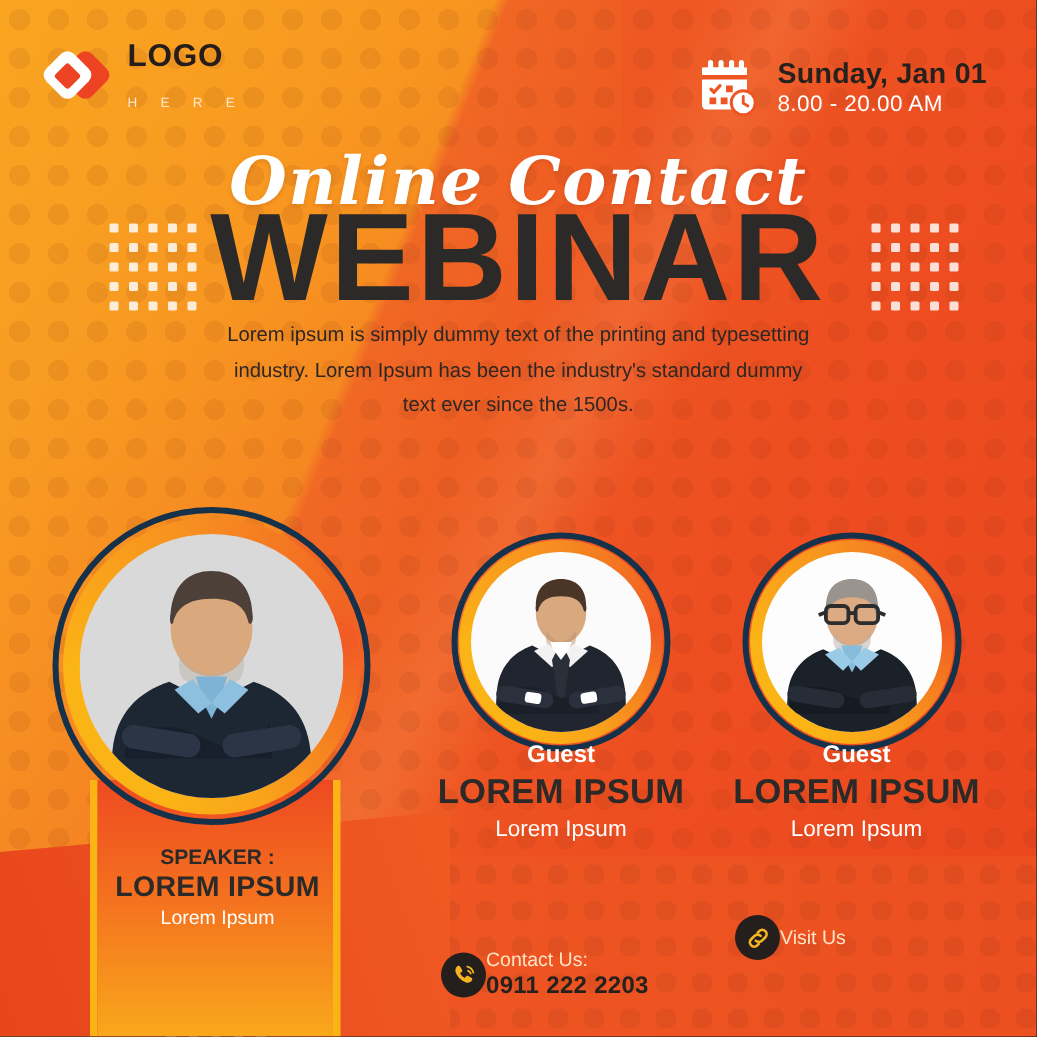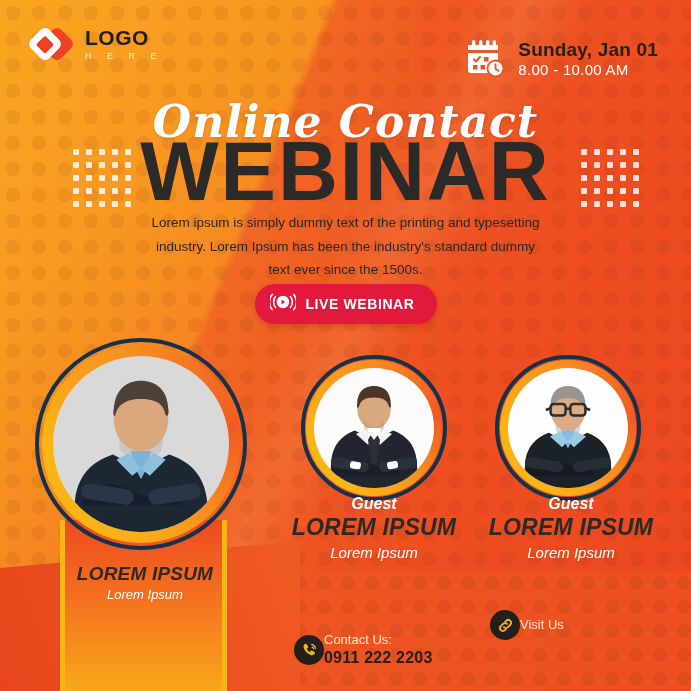--- a/index.html
+++ b/index.html
@@ -52,21 +52,21 @@
 
   
   #logo{position:absolute;left:30px;top:27px;display:flex;align-items:center;gap:9px;}
   .logo-mark{position:relative;width:46px;height:34px;}
   .logo-mark .d1,.logo-mark .d2{position:absolute;width:26px;height:26px;border-radius:6px;transform:rotate(45deg);}
   .logo-mark .d1{left:14px;top:4px;background:#ee4323;}
   .logo-mark .d2{left:2px;top:4px;background:#ffffff;display:flex;align-items:center;justify-content:center;}
   .logo-mark .d2:after{content:"";width:13px;height:13px;border-radius:2px;background:#ee4323;}
   .logo-txt{line-height:1;}
   .logo-txt .l1{font-size:21px;font-weight:bold;color:#241d19;letter-spacing:.5px;}
-  .logo-txt .l2{font-size:9px;color:#ffe9cf;letter-spacing:6.5px;margin-top:4px;}
+  .logo-txt .l2{font-size:9px;color:#ffe9cf;letter-spacing:6.5px;margin-top:16px;}
 
   #datebox{position:absolute;right:33px;top:38px;display:flex;align-items:center;gap:11px;}
   .cal-ico{width:42px;height:42px;position:relative;}
   .date-txt .dl1{font-size:19px;font-weight:bold;color:#26211d;line-height:1.15;letter-spacing:.2px;}
   .date-txt .dl2{font-size:15px;color:#ffffff;line-height:1.2;letter-spacing:.3px;}
 
   
   #script-title{
     position:absolute;left:0;right:0;top:96px;text-align:center;
     font-family:"DejaVu Serif", serif;font-style:italic;font-weight:bold;
@@ -108,21 +108,21 @@
 
   #avatar-speaker{left:35px;top:338px;width:212px;height:212px;}
   #avatar-speaker .ring-mid{inset:7px;}
   #avatar-speaker .photo{inset:18px;}
   #avatar-g1{left:301px;top:355px;width:146px;height:146px;}
   #avatar-g2{left:495px;top:355px;width:146px;height:146px;}
   .guest .ring-mid{inset:5px;}
   .guest .photo{inset:13px;}
 
   
-  .nameblock{position:absolute;text-align:center;font-style:italic;}
+  .nameblock{position:absolute;text-align:center;}
   .nm-top{font-size:16px;font-weight:bold;color:#ffffff;line-height:1.25;}
   .nm-top.dark{color:#2c2a28;}
   .nm-main{font-size:23px;font-weight:bold;color:#2c2a28;line-height:1.2;letter-spacing:.2px;}
   .nm-sub{font-size:15px;color:#ffffff;line-height:1.45;}
   #name-speaker{left:55px;top:563px;width:180px;}
   #name-speaker .nm-top{font-size:14px;}
   #name-speaker .nm-main{font-size:19px;}
   #name-speaker .nm-sub{font-size:13px;}
   #name-g1{left:284px;top:494px;width:180px;}
   #name-g2{left:481px;top:494px;width:180px;}
@@ -256,41 +256,28 @@
         <rect x="19" y="19" width="4.5" height="4.5" fill="#ee5522"></rect>
         <rect x="8" y="27" width="4.5" height="4.5" fill="#ee5522"></rect>
         <rect x="15.5" y="27" width="4.5" height="4.5" fill="#ee5522"></rect>
         <circle cx="30.5" cy="30.5" r="9" fill="#ee5522"></circle>
         <circle cx="30.5" cy="30.5" r="7" fill="#fff"></circle>
         <path d="M30.5 26.2v4.6l3.1 1.9" stroke="#ee5522" stroke-width="1.9" stroke-linecap="round" fill="none"></path>
       </svg>
     </div>
     <div class="date-txt">
       <div class="dl1">Sunday, Jan 01</div>
-      <div class="dl2">8.00 - 10.00 AM</div>
+      <div class="dl2">8.00 - 20.00 AM</div>
     </div>
   </div>
 
   <div id="script-title">Online Contact</div>
   <div id="main-title">WEBINAR</div>
   <div id="para">Lorem ipsum is simply dummy text of the printing and typesetting industry. Lorem Ipsum has been the industry's standard dummy text ever since the 1500s.</div>
 
-  <div id="live-btn">
-    <span>
-      <svg width="26" height="18" viewBox="0 0 26 18" fill="none">
-        <circle cx="13" cy="9" r="6.2" fill="#fff"></circle>
-        <path d="M11.6 6.4l3.6 2.6-3.6 2.6z" fill="#e2183c"></path>
-        <path d="M5.6 3.6A8.4 8.4 0 0 0 5.6 14.4" stroke="#fff" stroke-width="1.5" stroke-linecap="round" fill="none"></path>
-        <path d="M2.2 1.4A12 12 0 0 0 2.2 16.6" stroke="#fff" stroke-width="1.5" stroke-linecap="round" fill="none"></path>
-        <path d="M20.4 3.6a8.4 8.4 0 0 1 0 10.8" stroke="#fff" stroke-width="1.5" stroke-linecap="round" fill="none"></path>
-        <path d="M23.8 1.4a12 12 0 0 1 0 15.2" stroke="#fff" stroke-width="1.5" stroke-linecap="round" fill="none"></path>
-      </svg>
-    </span>
-    <span class="label">LIVE WEBINAR</span>
-  </div>
 
   <div class="panel-stripe" id="panel-stripe-l"></div>
   <div id="speaker-panel"></div>
   <div class="panel-stripe" id="panel-stripe-r"></div>
 
   <div class="avatar" id="avatar-speaker">
     <div class="ring-mid"></div>
     <div class="ring-outer"></div>
     <div class="photo">
       <svg viewBox="0 0 100 100">
@@ -351,20 +338,21 @@
         <path d="M43 53l-8 4 10 9 5-5z" fill="#9acbe6"></path>
         <path d="M57 53l8 4-10 9-5-5z" fill="#9acbe6"></path>
         <path d="M18 78c7-4 17-4 25 0 6 3 10 4 16 3 5-1 9-3 11-7 1 4 1 11 1 16H15c0-4 1-9 3-12z" fill="#161b22"></path>
         <rect x="14" y="76" width="32" height="9" rx="4.5" fill="#272d36" transform="rotate(9 30 80)"></rect>
         <rect x="54" y="76" width="32" height="9" rx="4.5" fill="#272d36" transform="rotate(-9 70 80)"></rect>
       </svg>
     </div>
   </div>
 
   <div class="nameblock" id="name-speaker">
+    <div class="nm-top dark">SPEAKER :</div>
     <div class="nm-main">LOREM IPSUM</div>
     <div class="nm-sub">Lorem Ipsum</div>
   </div>
 
   <div class="nameblock" id="name-g1">
     <div class="nm-top">Guest</div>
     <div class="nm-main">LOREM IPSUM</div>
     <div class="nm-sub">Lorem Ipsum</div>
   </div>
 

